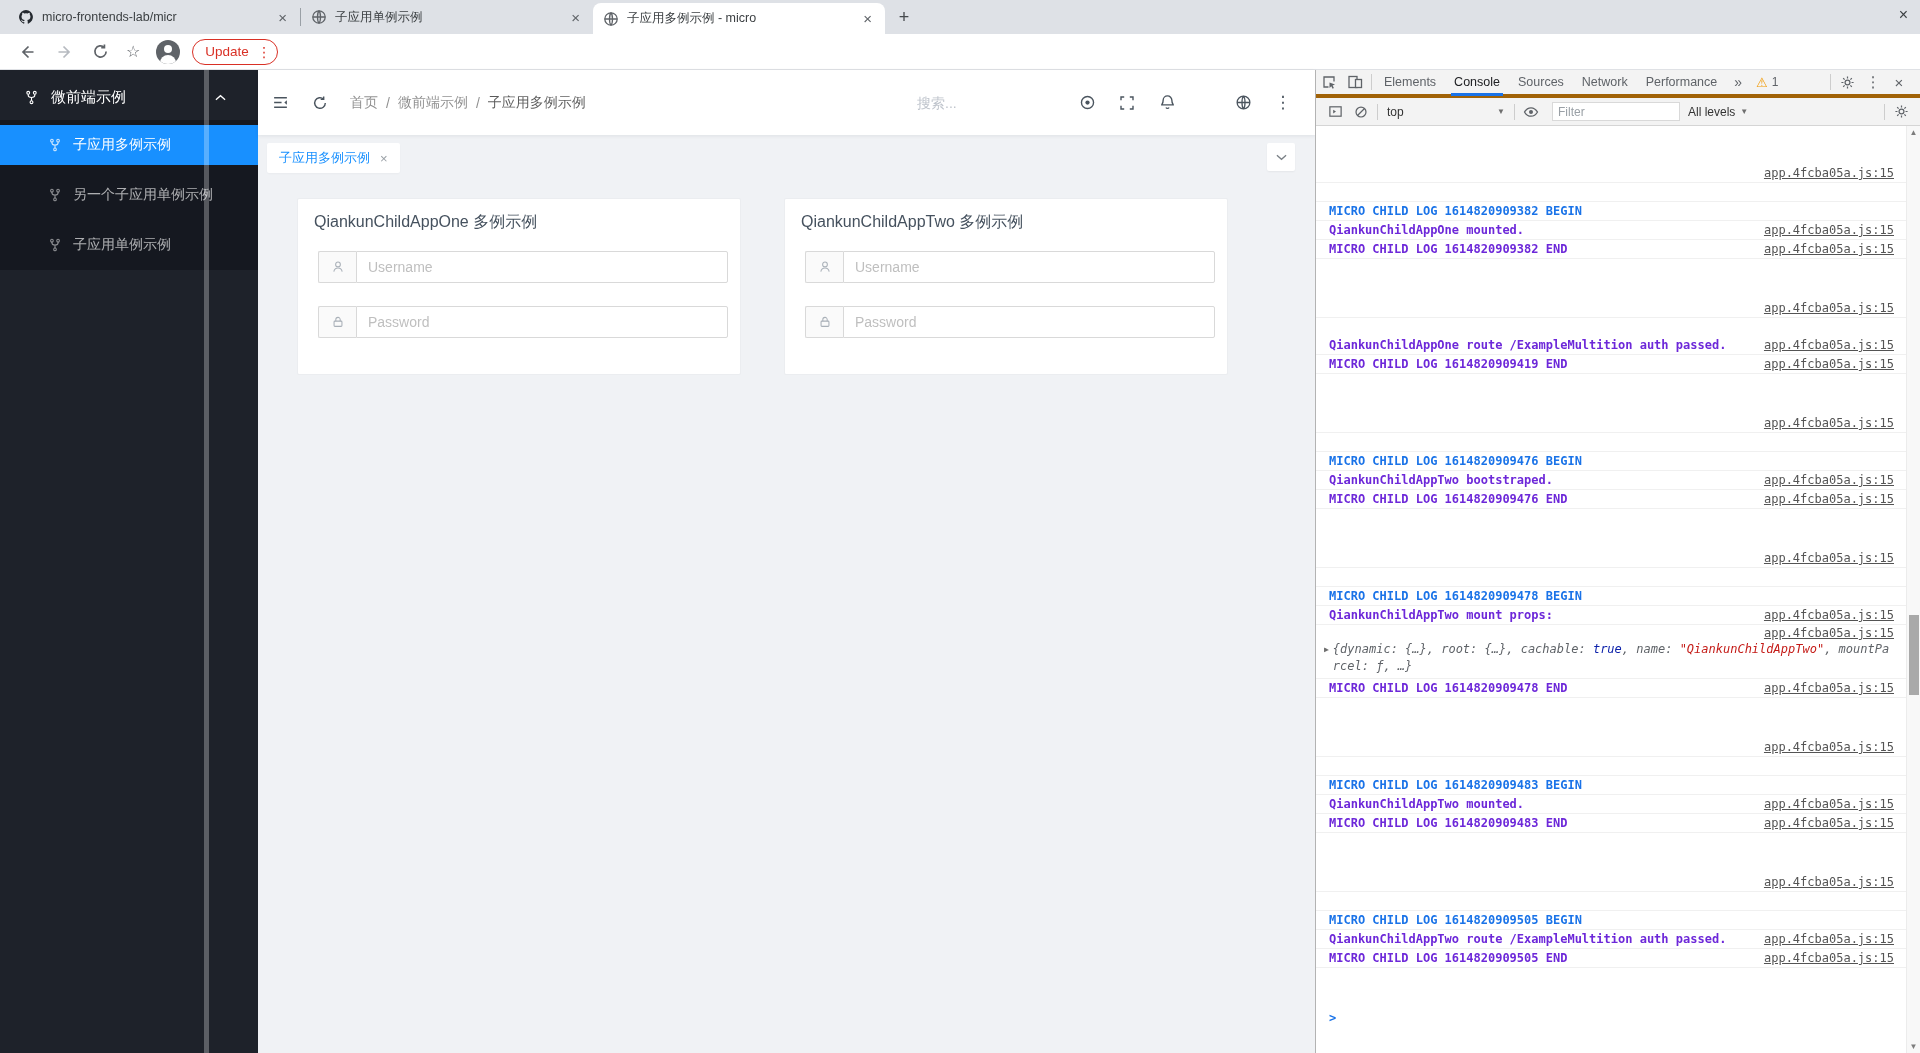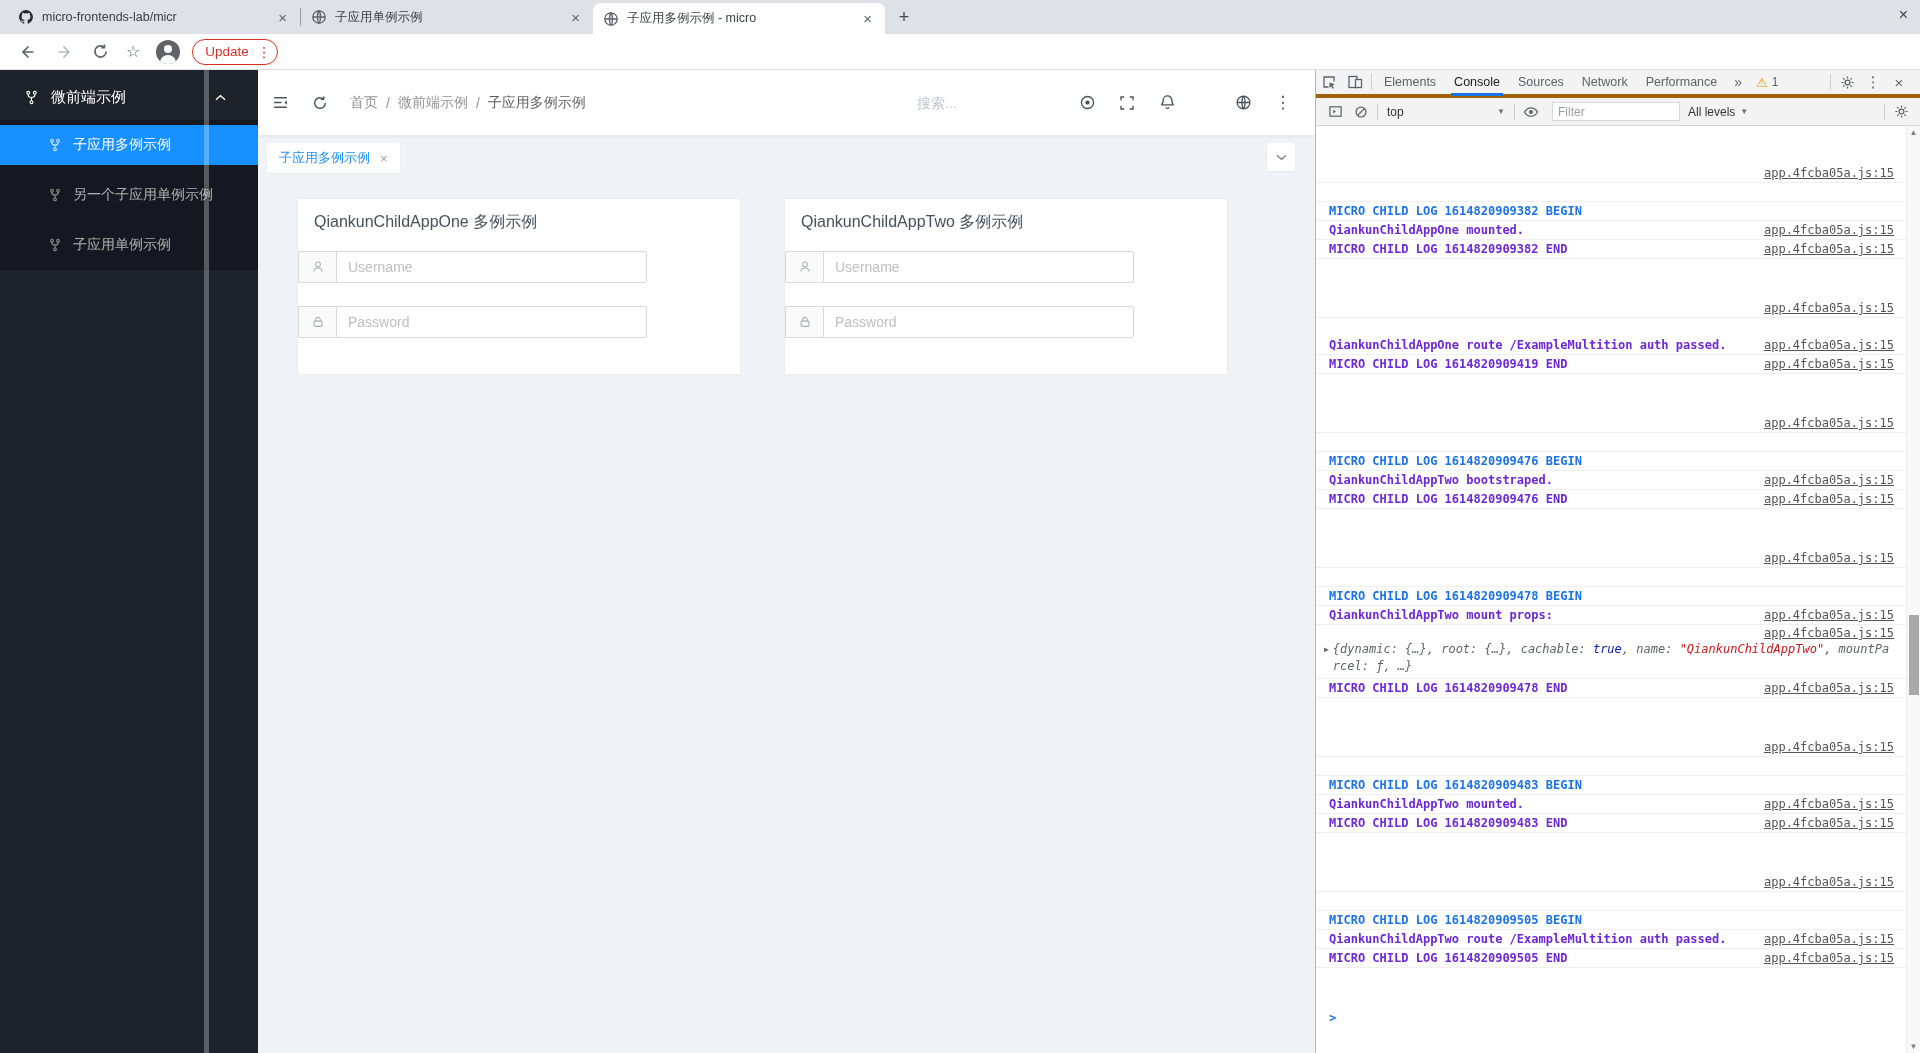--- a/index.html
+++ b/index.html
@@ -61,21 +61,21 @@
 
   .tabchip-row { position:absolute; left:0; top:65px; width:100%; height:46px; }
   .tabchip { position:absolute; left:9px; top:8px; height:30px; background:#fff; border-radius:2px; display:flex; align-items:center; padding:0 12px; font-size:13px; color:#1890ff; box-shadow:0 1px 2px rgba(0,0,0,.03); }
   .tabchip .cclose { color:#9aa0a6; font-size:13px; margin-left:10px; }
   .collapsebtn { position:absolute; right:20px; top:8px; width:28px; height:28px; background:#fff; border-radius:2px; display:flex; align-items:center; justify-content:center; box-shadow:0 1px 2px rgba(0,0,0,.05); color:#7a8086; }
 
   .cards { position:absolute; left:0; top:111px; width:100%; }
   .card { position:absolute; top:17px; width:444px; height:177px; background:#fff; border-radius:2px; border:1px solid #ebedf0; }
   .card.c1 { left:39px; } .card.c2 { left:526px; }
   .cardtitle { position:absolute; left:16px; top:13px; font-size:16px; color:#45515e; }
-  .igroup { position:absolute; left:0; width:349px; height:32px; display:flex; }
+  .igroup { position:absolute; left:20px; width:410px; height:32px; display:flex; }
   .igroup.u { top:52px; } .igroup.p { top:107px; }
   .iaddon { width:38px; background:#fafafa; border:1px solid #d9d9d9; border-right:none; border-radius:2px 0 0 2px; display:flex; align-items:center; justify-content:center; color:#a9b0b8; }
   .ifield { flex:1; border:1px solid #d9d9d9; border-radius:0 2px 2px 0; padding:0 11px; font-size:14px; color:#595959; outline:none; }
   .ifield::placeholder { color:#bfbfbf; }
 
   
   .devtools { position:absolute; left:1315px; top:70px; width:605px; height:983px; background:#fff; border-left:1px solid #b3b3b3; }
   .dt-tabbar { position:absolute; left:0; top:0; width:100%; height:28px; background:#f3f3f3; border-bottom:4px solid #a16207; display:flex; align-items:center; color:#5f6368; font-size:12.5px; }
   .dt-icon { width:26px; height:26px; display:flex; align-items:center; justify-content:center; flex:none; }
   .dt-vsep { width:1px; height:16px; background:#cdcdcd; margin:0 3px; flex:none; }

